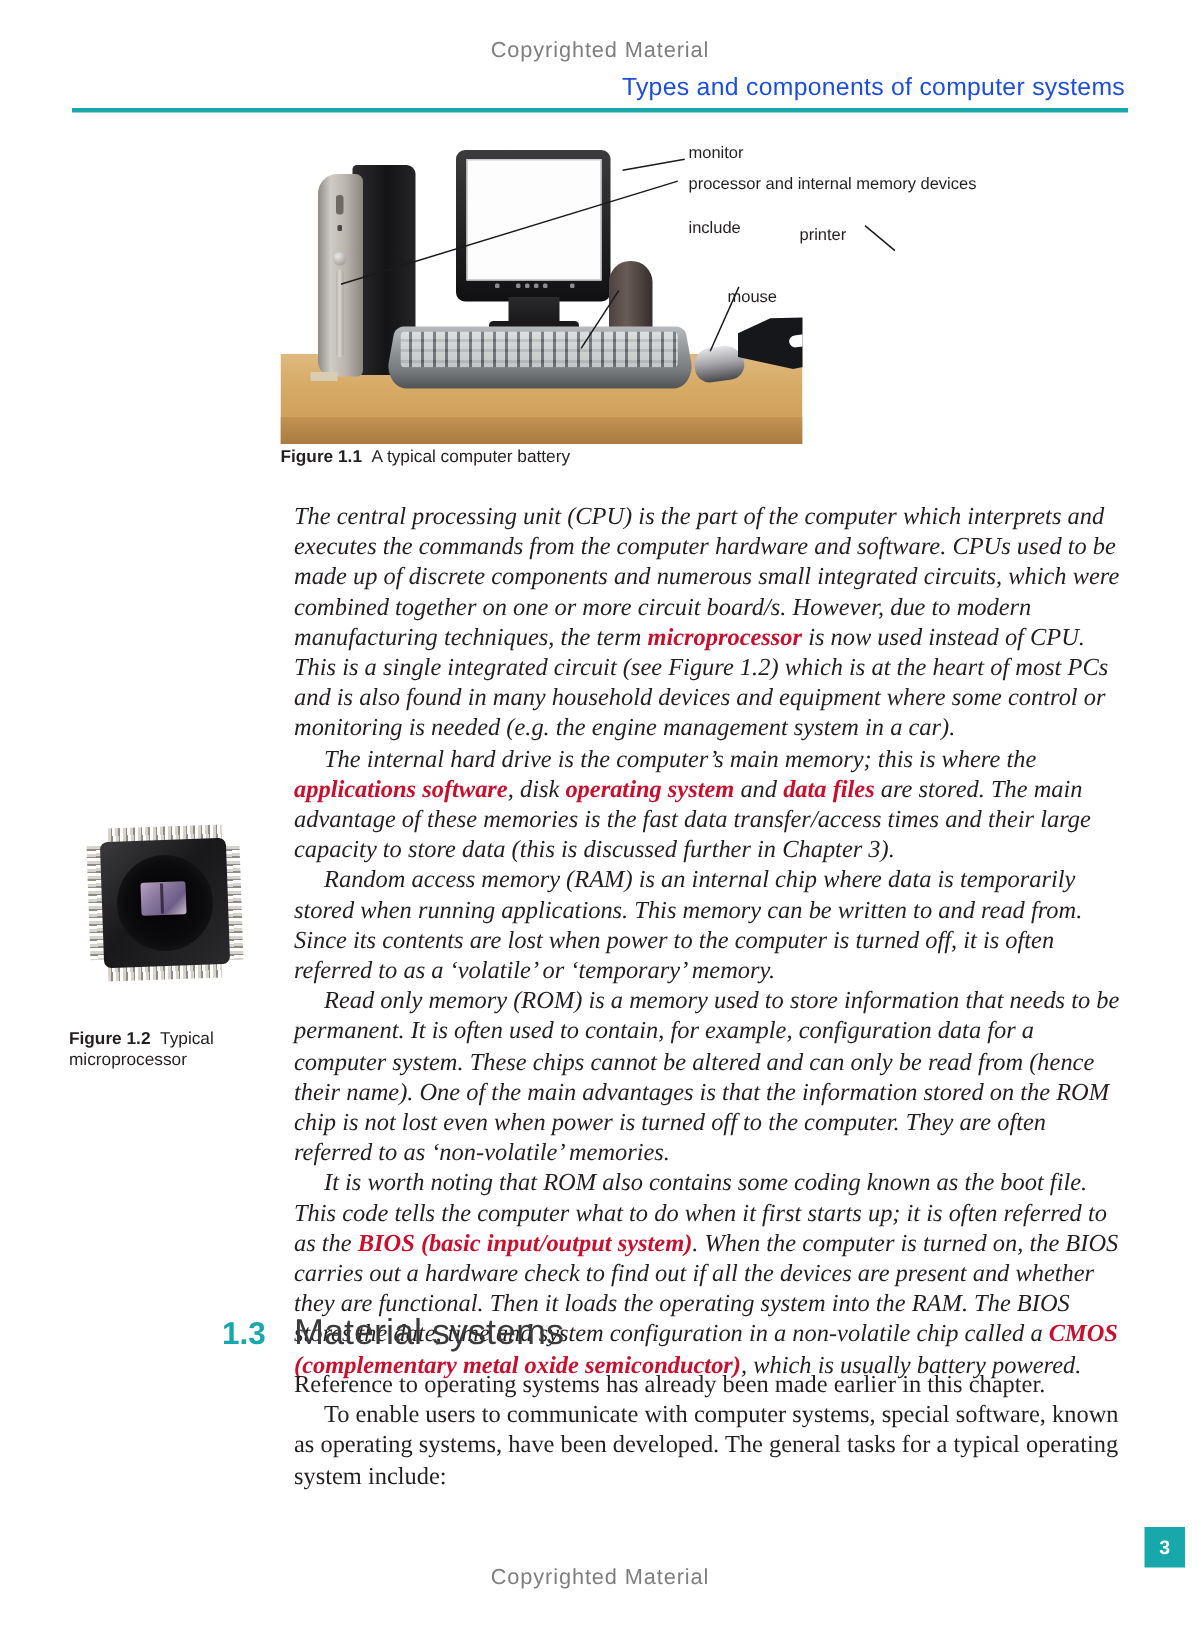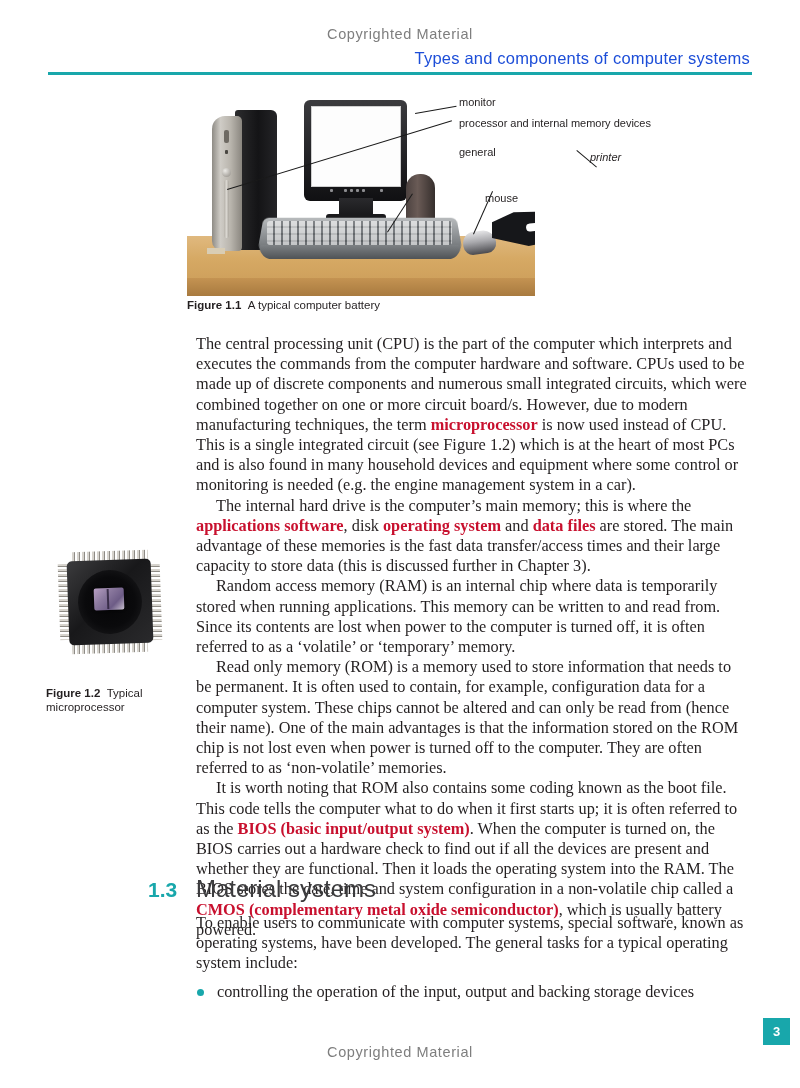--- a/index.html
+++ b/index.html
@@ -386,20 +386,21 @@
     left: 196px;
     top: 334px;
     width: 552px;
   }
   .body-col p {
     margin: 0;
     font-size: 16.3px;
     line-height: 20.2px;
     text-align: left;
     color: #231f20;
+    font-style: italic;
   }
   .body-col p + p { text-indent: 20px; }
   .hl {
     color: #c8102e;
     font-weight: bold;
   }
 
   
   .sec-num {
     position: absolute;
@@ -538,22 +539,22 @@
 
   <div class="leader" style="left:228px; top:25px; width:42px; transform:rotate(-10deg);"></div>
   <div class="leader" style="left:40px; top:101px; width:235px; transform:rotate(-17deg);"></div>
   <div class="leader" style="left:200px; top:144px; width:46px; transform:rotate(-57deg);"></div>
   <div class="leader" style="left:286px; top:146px; width:47px; transform:rotate(-66deg);"></div>
   <div class="leader" style="left:390px; top:62px; width:26px; transform:rotate(40deg);"></div>
 </div>
 
 <div class="callout" style="left:459px; top:96px;">monitor</div>
 <div class="callout" style="left:459px; top:117px;text-align:right;">processor and internal memory devices</div>
-<div class="callout" style="left:459px; top:146px;">general</div>
-<div class="callout" style="left:590px; top:151px;font-style:italic;">printer</div>
+<div class="callout" style="left:459px; top:146px;">include</div>
+<div class="callout" style="left:533px; top:151px;">printer</div>
 <div class="callout" style="left:485px; top:192px;">mouse</div>
 
 <div class="fig1-caption">
   <b>Figure 1.1</b>&nbsp;&nbsp;<span>A typical computer battery</span>
 </div>
 
 <div class="fig2-wrap">
   <div class="pins-t"></div>
   <div class="pins-b"></div>
   <div class="pins-l"></div>
@@ -570,20 +571,20 @@
     <p>The central processing unit (CPU) is the part of the computer which interprets and executes the commands from the computer hardware and software. CPUs used to be made up of discrete components and numerous small integrated circuits, which were combined together on one or more circuit board/s. However, due to modern manufacturing techniques, the term <span class="hl">microprocessor</span> is now used instead of CPU. This is a single integrated circuit (see Figure 1.2) which is at the heart of most PCs and is also found in many household devices and equipment where some control or monitoring is needed (e.g. the engine management system in a car).</p>
     <p>The internal hard drive is the computer’s main memory; this is where the <span class="hl">applications software</span>, disk <span class="hl">operating system</span> and <span class="hl">data files</span> are stored. The main advantage of these memories is the fast data transfer/access times and their large capacity to store data (this is discussed further in Chapter 3).</p>
     <p>Random access memory (RAM) is an internal chip where data is temporarily stored when running applications. This memory can be written to and read from. Since its contents are lost when power to the computer is turned off, it is often referred to as a ‘volatile’ or ‘temporary’ memory.</p>
     <p>Read only memory (ROM) is a memory used to store information that needs to be permanent. It is often used to contain, for example, configuration data for a computer system. These chips cannot be altered and can only be read from (hence their name). One of the main advantages is that the information stored on the ROM chip is not lost even when power is turned off to the computer. They are often referred to as ‘non-volatile’ memories.</p>
     <p>It is worth noting that ROM also contains some coding known as the boot file. This code tells the computer what to do when it first starts up; it is often referred to as the <span class="hl">BIOS (basic input/output system)</span>. When the computer is turned on, the BIOS carries out a hardware check to find out if all the devices are present and whether they are functional. Then it loads the operating system into the RAM. The BIOS stores the date, time and system configuration in a non-volatile chip called a <span class="hl">CMOS (complementary metal oxide semiconductor)</span>, which is usually battery powered.</p>
   </div>
 
 <div class="sec-num">1.3</div>
 <div class="sec-title">Material systems</div>
 <div class="sec-body" id="sec-body">
+    <p>Reference to operating systems has already been made earlier in this chapter.</p>
     <p>To enable users to communicate with computer systems, special software, known as operating systems, have been developed. The general tasks for a typical operating system include:</p>
   </div>
 <ul class="bullets" id="bullet-list">
-    <li>controlling the operation of the input, output and backing storage devices</li>
   </ul>
 
 <div class="page-number">3</div>
 <div class="copyright-bottom">Copyrighted Material</div>
 
 </body></html>

